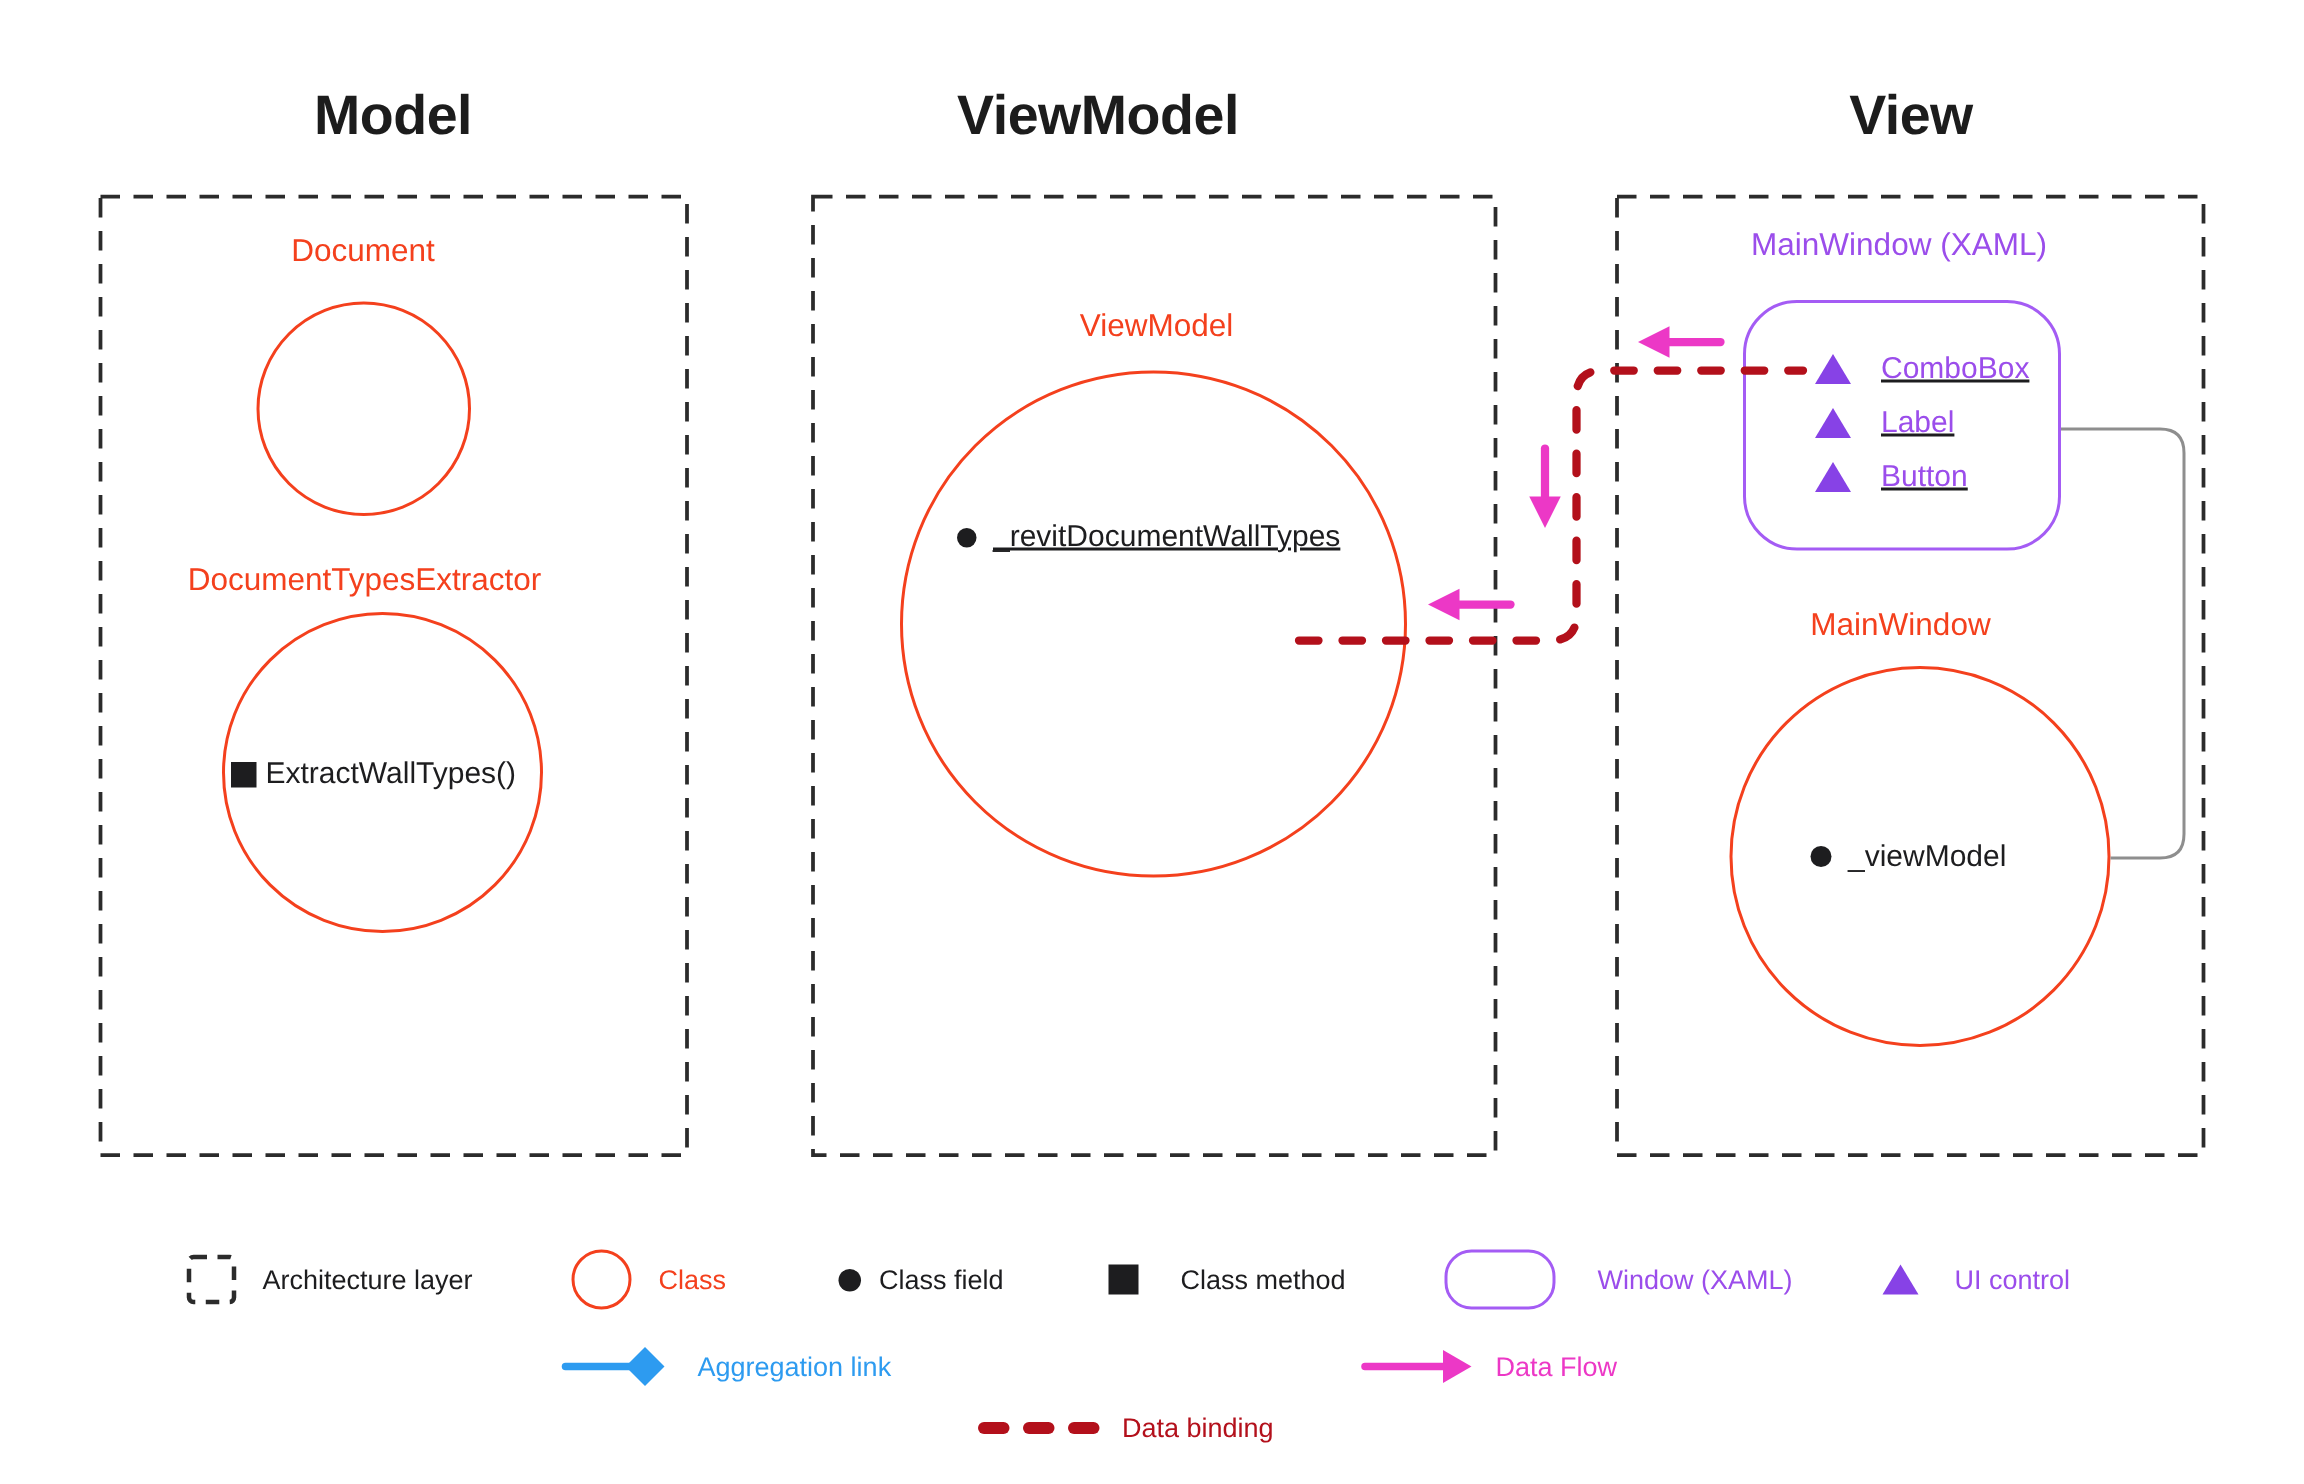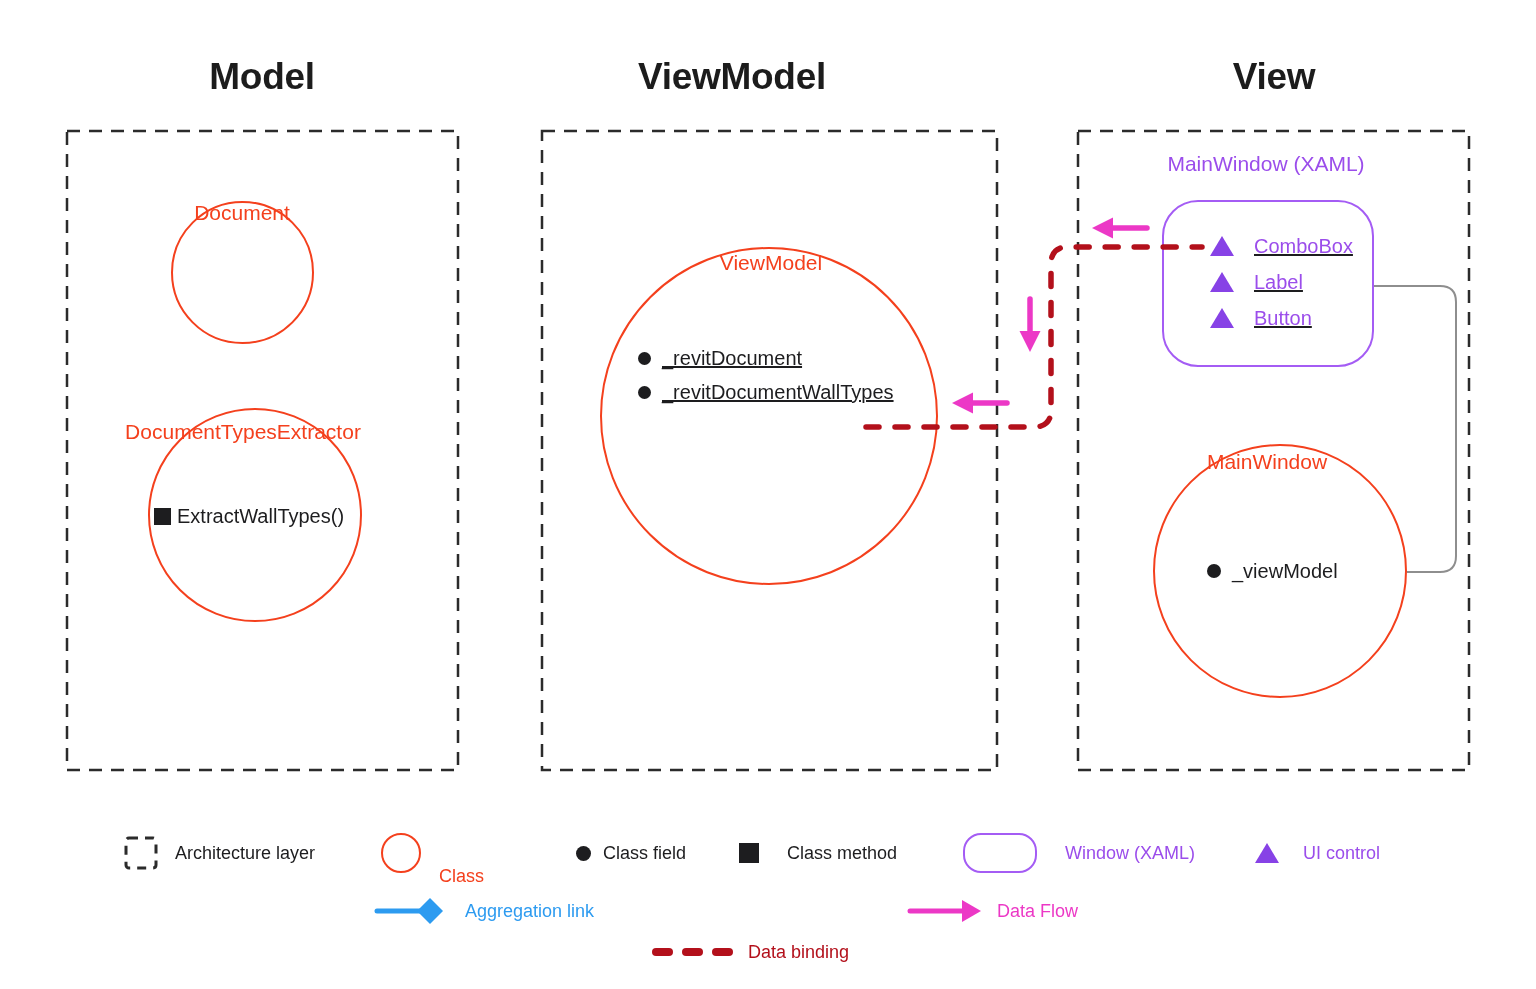--- a/index.html
+++ b/index.html
@@ -20,21 +20,21 @@
     font-family:"Liberation Sans", sans-serif;color:var(--black);overflow:hidden;
   }
   .title{
     position:absolute;top:56px;transform:translateX(-50%);
     font-size:37px;font-weight:600;letter-spacing:-0.3px;color:#1c1c1c;white-space:nowrap;
   }
   .lbl{
     position:absolute;transform:translateX(-50%);
     font-size:21px;line-height:24px;white-space:nowrap;
   }
-  .red{color:var(--red);margin-top:45px;}
+  .red{color:var(--red);}
   .purple{color:var(--purple-text);}
   .blue{color:var(--blue);}
   .darkred{color:var(--darkred);}
   .magenta{color:var(--magenta);}
   .circle{
     position:absolute;border:2.5px solid var(--red);border-radius:50%;
     box-sizing:border-box;background:transparent;
   }
   .xaml-rect{
     position:absolute;left:1162px;top:200px;width:212px;height:167px;
@@ -85,24 +85,20 @@
   <div class="row" style="position:absolute;left:154px;top:504px;gap:6px">
     <span class="sq"></span>
     <span class="itm-text">ExtractWallTypes()</span>
   </div>
 
   <div class="lbl red" style="left:771px;top:206px">ViewModel</div>
   <div class="circle" style="left:600px;top:247px;width:338px;height:338px"></div>
   <div class="rows" style="left:638px;top:346px;gap:10px">
     <div class="row" style="gap:11px">
       <span class="dot"></span>
-      <span class="itm-text">_revitDocument</span>
-    </div>
-    <div class="row" style="gap:11px">
-      <span class="dot"></span>
       <span class="itm-text">_revitDocumentWallTypes</span>
     </div>
   </div>
 
   <div class="lbl purple" style="left:1266px;top:152px">MainWindow (XAML)</div>
   <div class="xaml-rect"></div>
   <div class="rows" style="left:1210px;top:234px;gap:12px">
     <div class="row" style="gap:20px;height:24px">
       <span class="tri"></span>
       <span class="itm-text purple" style="color:var(--purple-text)">ComboBox</span>
@@ -150,21 +146,21 @@
   <div class="legend-item" style="left:124px;top:831px;gap:17px">
     <svg width="34" height="34" viewBox="0 0 34 34">
       <rect x="2" y="2" width="30" height="30" rx="3" fill="none" stroke="#2B2B2B" stroke-width="3" stroke-dasharray="9 7"></rect>
     </svg>
     <span class="legend-text">Architecture layer</span>
   </div>
   <div class="legend-item" style="left:381px;top:831px;gap:18px">
     <span class="lg-circle"></span>
     <span class="legend-text red">Class</span>
   </div>
-  <div class="legend-item" style="left:576px;top:831px;gap:12px">
+  <div class="legend-item" style="left:559px;top:831px;gap:12px">
     <span class="lg-dot"></span>
     <span class="legend-text">Class field</span>
   </div>
   <div class="legend-item" style="left:739px;top:831px;gap:28px">
     <span class="lg-sq"></span>
     <span class="legend-text">Class method</span>
   </div>
   <div class="legend-item" style="left:963px;top:831px;gap:28px">
     <span class="lg-window"></span>
     <span class="legend-text purple">Window (XAML)</span>

